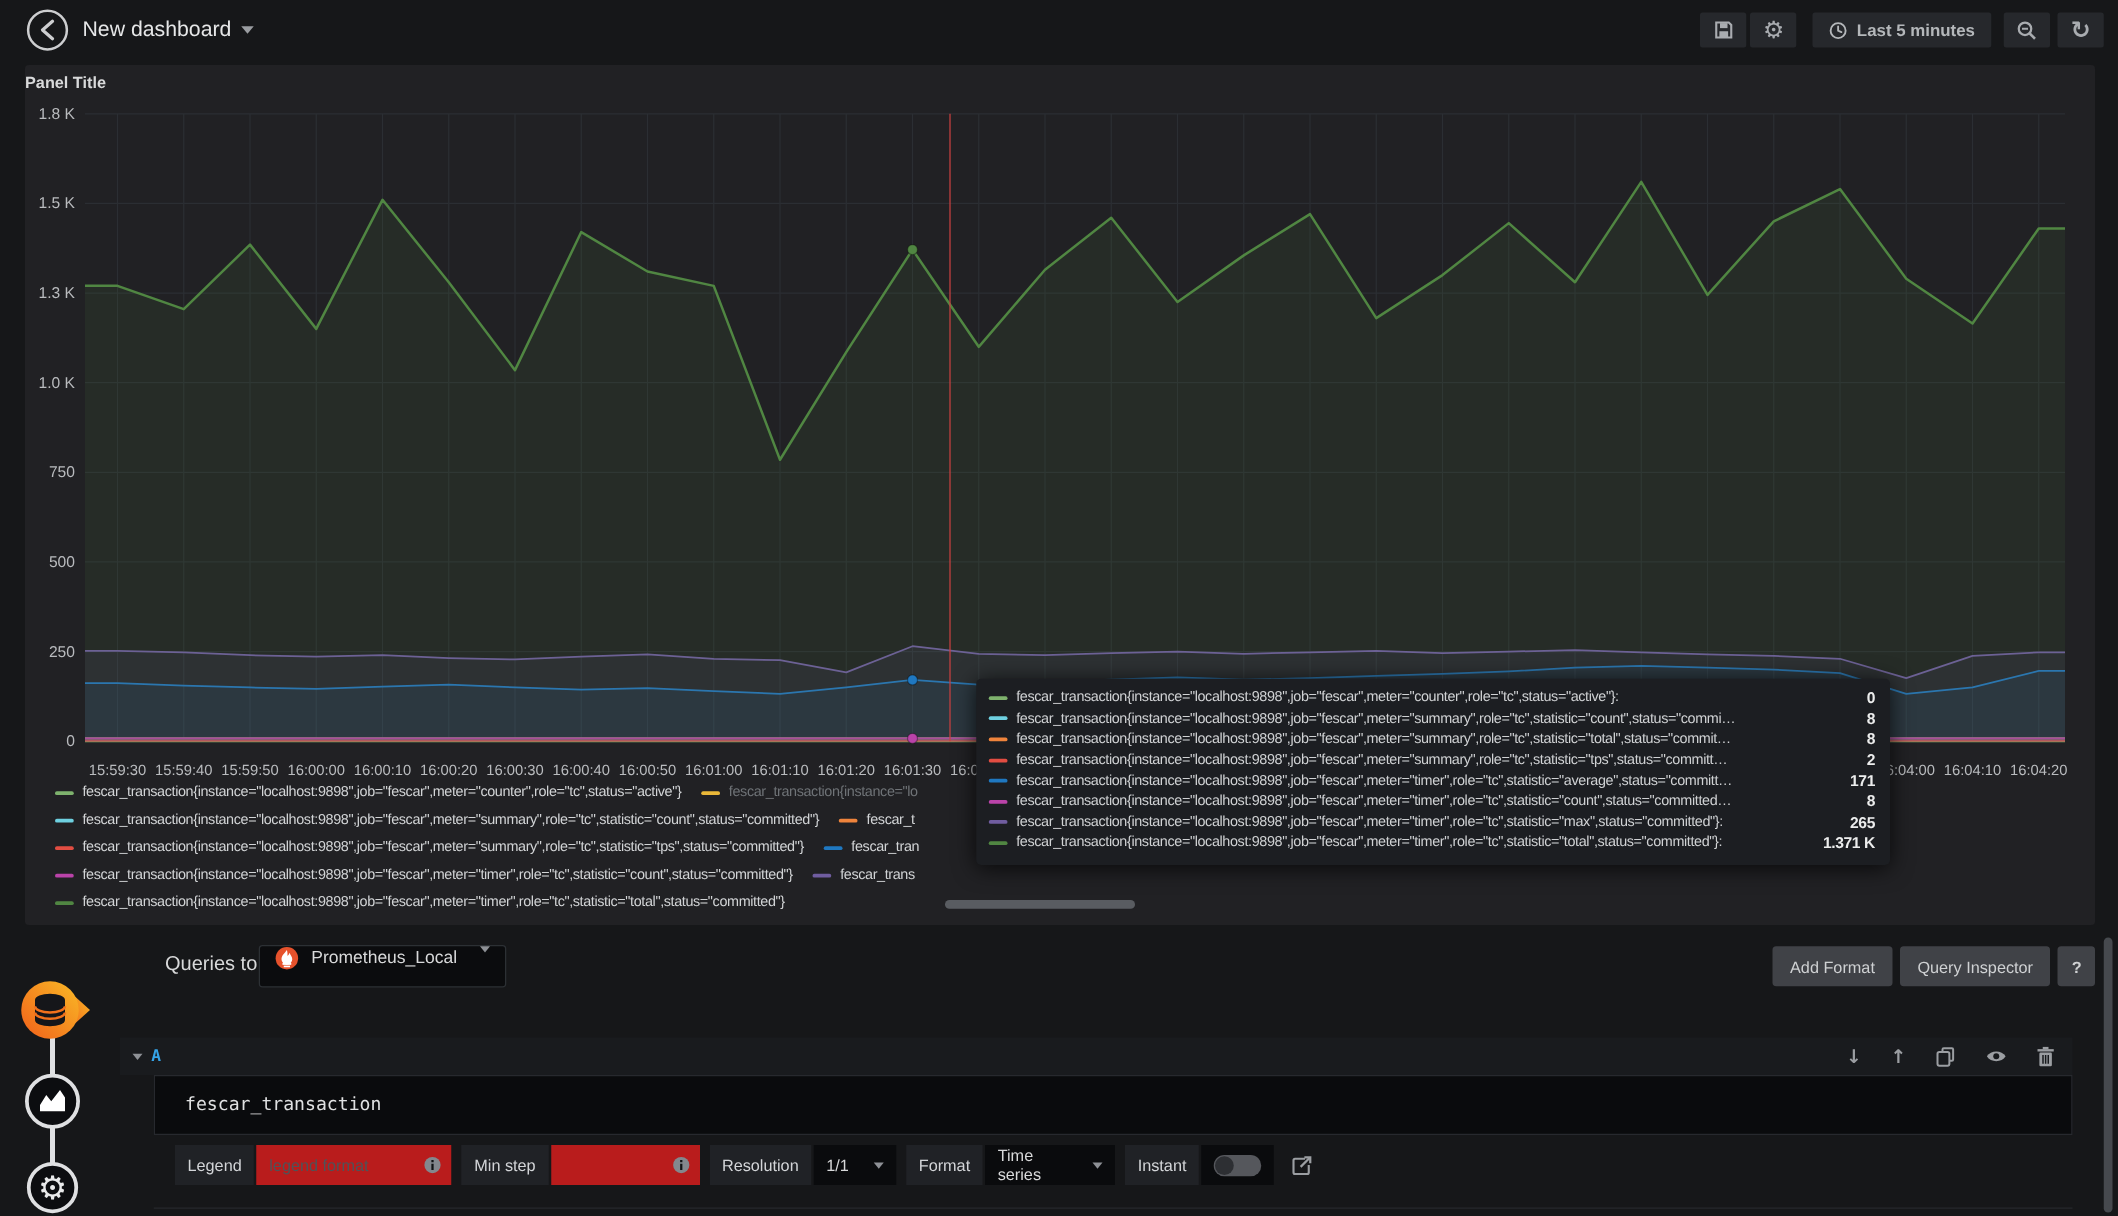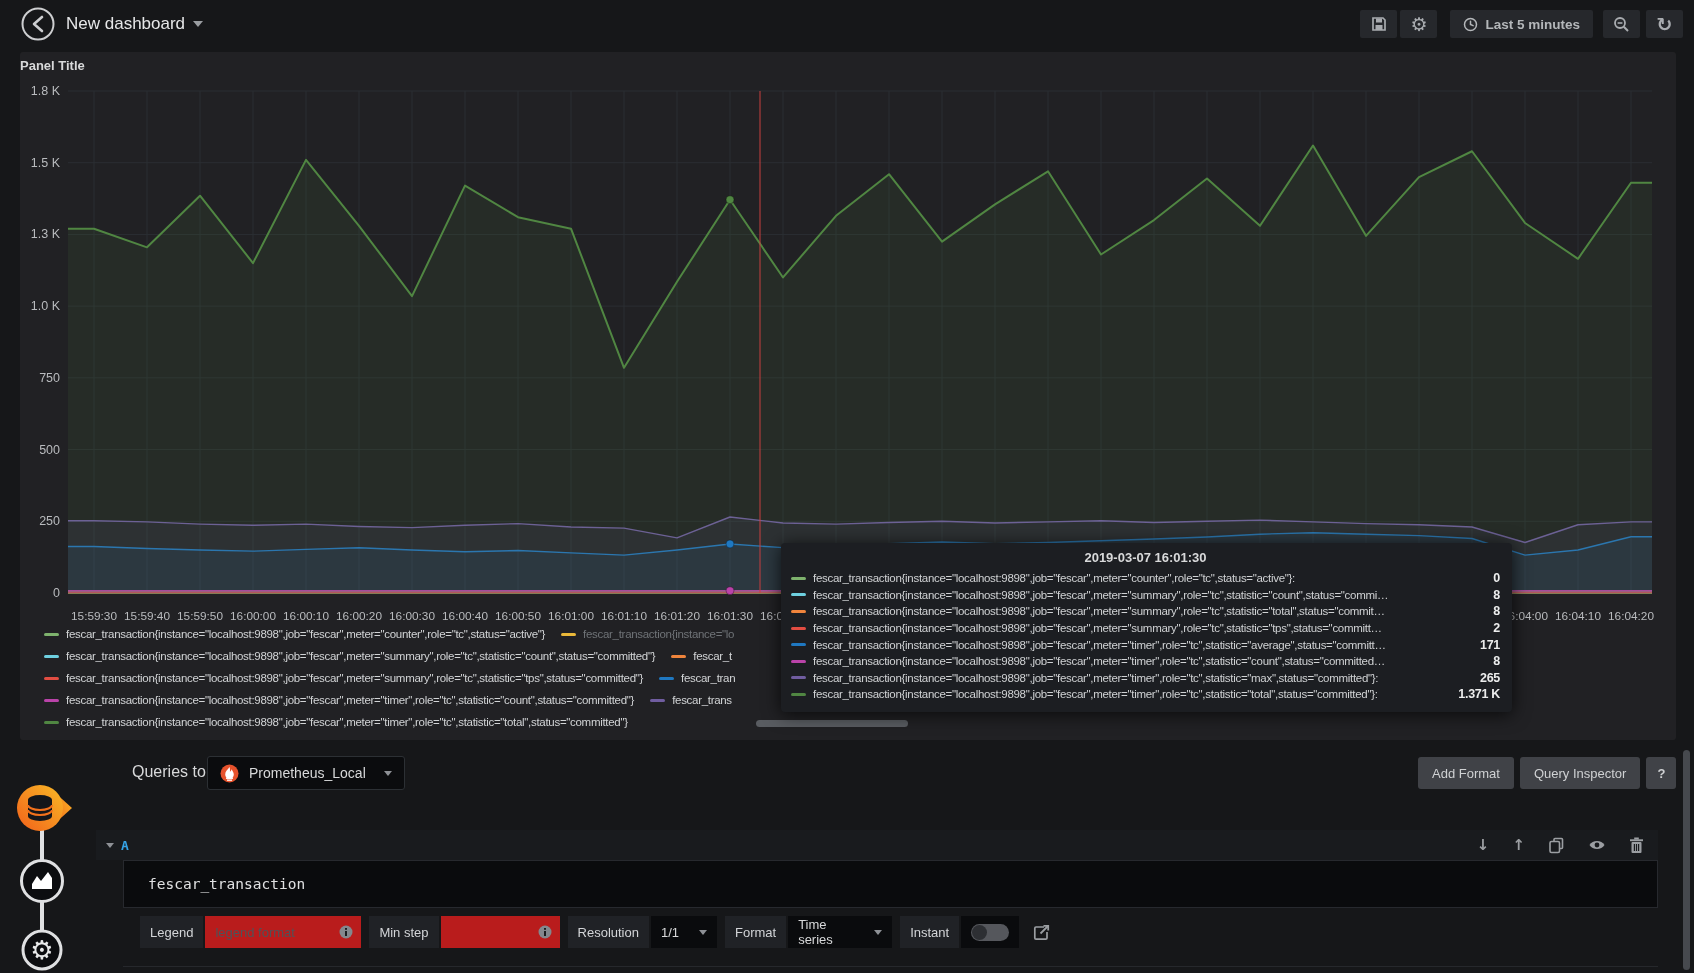--- a/index.html
+++ b/index.html
@@ -45,21 +45,21 @@
   .tt-row { display:flex; align-items:center; height:16.6px; font-size:11.5px; letter-spacing:-0.3px; }
   .tt-dash { width:15px; height:3px; border-radius:2px; margin-right:7px; flex:none; }
   .tt-label { white-space:nowrap; overflow:hidden; color:#d0d2d4; }
   .tt-val { margin-left:auto; padding-left:14px; font-weight:700; font-size:12.5px; color:#eceded; }
 
   
   .rail-line { position:absolute; left:40px; top:806px; width:4px; height:146px; background:#e0e1e3; }
   .rail-icon { position:absolute; cursor:pointer; }
   .queries-to { position:absolute; left:96px; top:763px; font-size:16px; color:#d8d9da;margin-left:36px; }
   .ds-picker { position:absolute; left:207px; top:756px; width:198px; height:34px; background:#0b0c0e;
-    border:1px solid #2c3034; border-radius:3px; display:flex; align-items:center; padding:0 12px; gap:10px; cursor:pointer; }
+    border:1px solid #2c3034; border-radius:3px; display:flex; padding:0 12px; gap:10px; cursor:pointer; }
   .ds-name { font-size:14px; color:#d8d9da; flex:1; }
   .top-actions { position:absolute; top:757px; left:1418px; display:flex; gap:6px; }
   .action-btn { height:32px; background:#404247; border-radius:3px; color:#cfd1d3; font-size:13px;
     font-weight:500; display:flex; align-items:center; justify-content:center; padding:0 14px; cursor:pointer; }
 
   .qrow-header { position:absolute; left:96px; top:830px; width:1562px; height:30px; background:#191b1e;
     display:flex; align-items:center; padding:0 10px; cursor:pointer; }
   .qref { color:#35a4e8; font-weight:700; font-size:13px; font-family:"DejaVu Sans Mono", monospace; margin-left:7px; }
   .caret-sm { width:0; height:0; border-left:4px solid transparent; border-right:4px solid transparent;
     border-top:5px solid #8e9196; }
@@ -279,21 +279,20 @@
         <span class="legend-item">
           <span class="legend-dash" style="background: rgb(80, 134, 66);"></span>
           <span>fescar_transaction{instance="localhost:9898",job="fescar",meter="timer",role="tc",statistic="total",status="committed"}</span>
         </span>
       </div>
     </div>
   <div class="hscroll"></div>
 </div>
 
 <div class="tooltip">
-  <div class="tooltip-time">2019-03-07 16:01:30</div>
   <div id="tooltip-rows">
       <div class="tt-row">
         <span class="tt-dash" style="background: rgb(126, 178, 109);"></span>
         <span class="tt-label">fescar_transaction{instance="localhost:9898",job="fescar",meter="counter",role="tc",status="active"}:</span>
         <span class="tt-val">0</span>
       </div>
       <div class="tt-row">
         <span class="tt-dash" style="background: rgb(110, 208, 224);"></span>
         <span class="tt-label">fescar_transaction{instance="localhost:9898",job="fescar",meter="summary",role="tc",statistic="count",status="commi…</span>
         <span class="tt-val">8</span>

